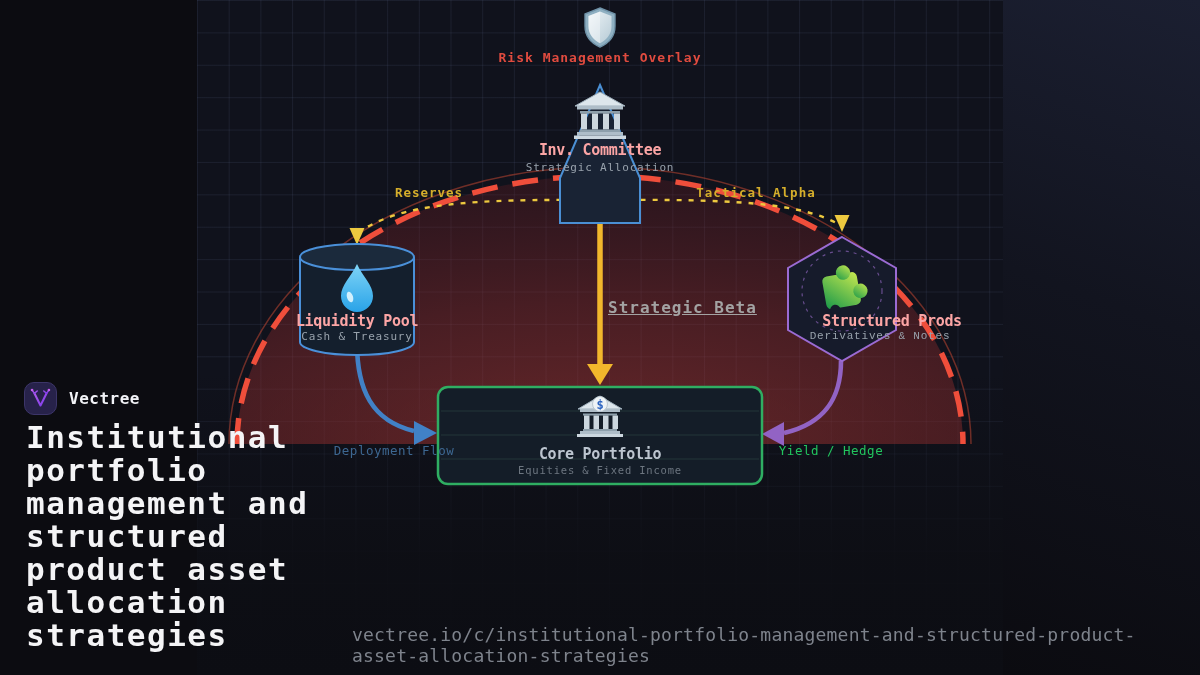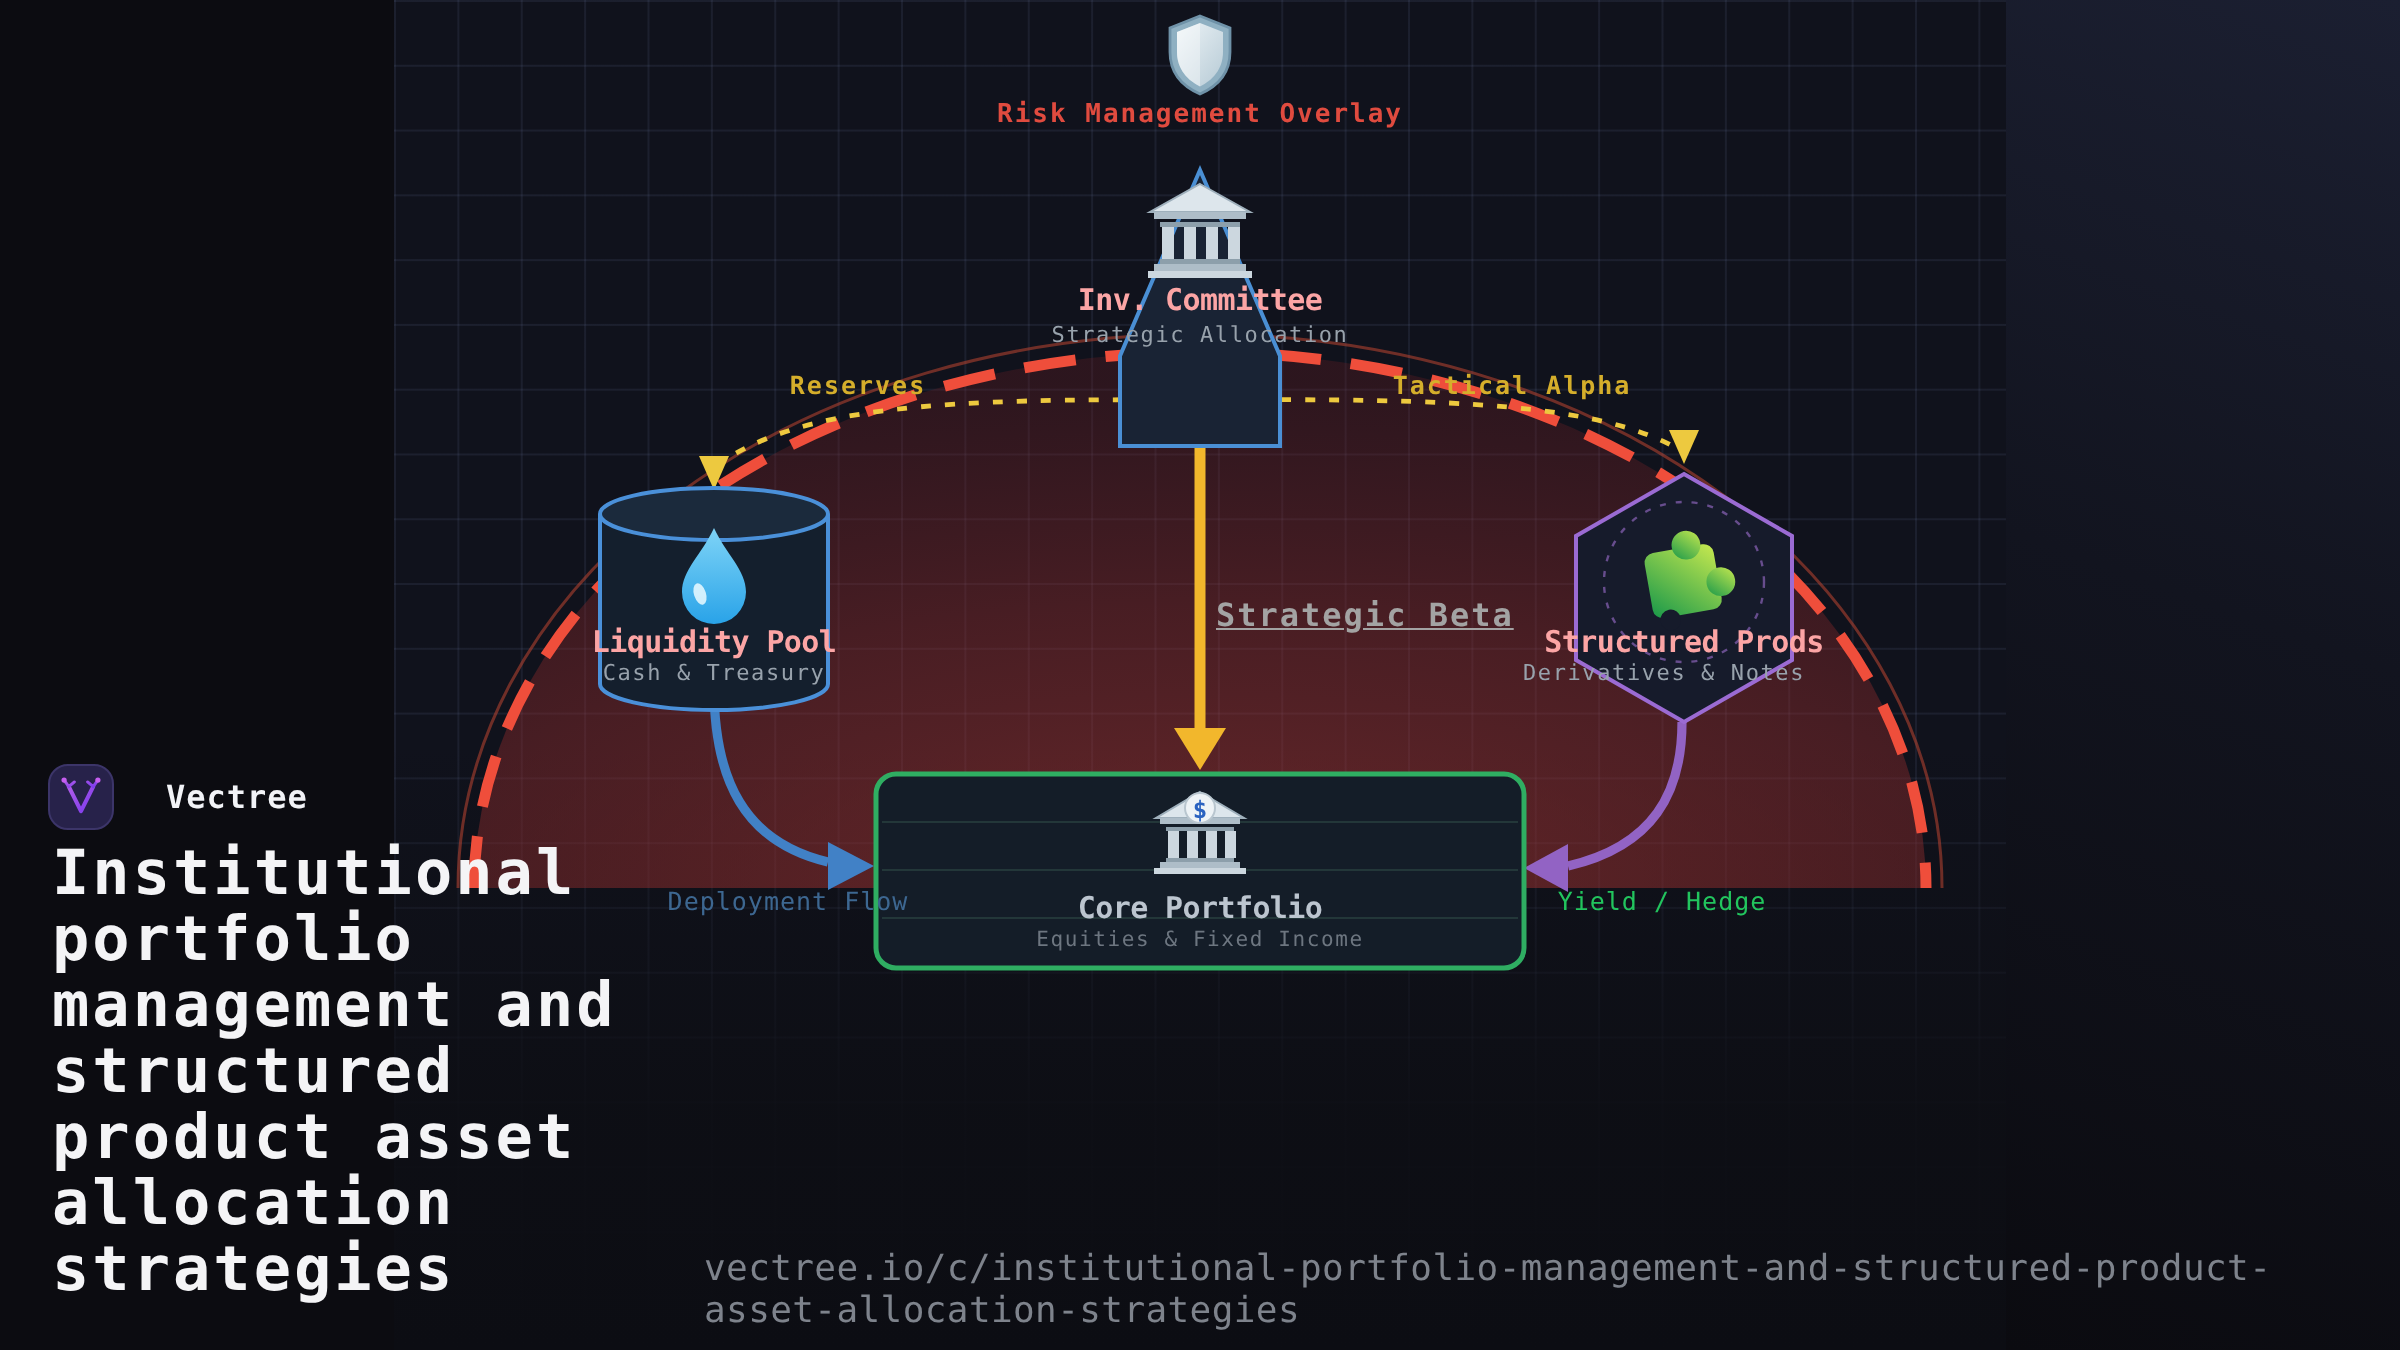--- a/index.html
+++ b/index.html
@@ -29,21 +29,21 @@
   .ctr{transform:translateX(-50%);}
   .overlay-lbl{font-size:13px;font-weight:bold;color:#e04b3f;letter-spacing:1px;}
   .gold-lbl{font-size:12.5px;font-weight:bold;color:#d5ae2b;letter-spacing:1px;}
   .beta-lbl{font-size:16px;font-weight:bold;color:#a3a3a3;letter-spacing:1px;text-decoration:underline;}
   .blue-lbl{font-size:12.5px;color:#3d6791;letter-spacing:.5px;}
   .purple-lbl{font-size:12.5px;color:#22c55e;letter-spacing:.5px;}
   .node-title{font-size:15px;font-weight:bold;color:#fca5a5;letter-spacing:-.3px;}
   .node-sub{font-size:11px;color:#98a2ac;letter-spacing:.8px;}
   .core-title{color:#bcc5cf;}
   .core-sub{color:#6d7680;}
-  .brand-row{position:absolute;left:24px;top:382px;display:flex;align-items:center;gap:26px;}
+  .brand-row{position:absolute;left:24px;top:382px;display:flex;align-items:center;gap:12px;}
   .logo-box{
     width:33px;height:33px;border-radius:10px;background:#27224a;
     border:1px solid #3c3569;box-sizing:border-box;
     display:flex;align-items:center;justify-content:center;
   }
   .brand-name{font-size:16px;font-weight:bold;color:#f2f3f7;letter-spacing:.5px;}
   .page-title{
     position:absolute;left:26px;top:421px;
     font-size:31px;font-weight:bold;color:#f4f4f6;
     line-height:33px;letter-spacing:1.5px;white-space:pre-line;
@@ -162,22 +162,22 @@
 <div class="lbl ctr node-title" style="left:600px;top:141px;">Inv. Committee</div>
 <div class="lbl ctr node-sub" style="left:600px;top:161px;">Strategic Allocation</div>
 
 <div class="lbl ctr gold-lbl" style="left:429px;top:185px;">Reserves</div>
 <div class="lbl ctr gold-lbl" style="left:756px;top:185px;">Tactical Alpha</div>
 <div class="lbl beta-lbl" style="left:608px;top:298px;">Strategic Beta</div>
 
 <div class="lbl ctr node-title" style="left:357px;top:312px;">Liquidity Pool</div>
 <div class="lbl ctr node-sub" style="left:357px;top:330px;">Cash &amp; Treasury</div>
 
-<div class="lbl ctr node-title" style="left:842px;top:312px;">Structured Prods</div>
-<div class="lbl ctr node-sub" style="left:832px;top:330px;">Derivatives &amp; Notes</div>
+<div class="lbl ctr node-title" style="left:892px;top:312px;">Structured Prods</div>
+<div class="lbl ctr node-sub" style="left:880px;top:330px;font-family:Liberation Mono, monospace;">Derivatives &amp; Notes</div>
 
 <div class="lbl ctr node-title core-title" style="left:600px;top:445px;">Core Portfolio</div>
 <div class="lbl ctr node-sub core-sub" style="left:600px;top:464px;font-size:10.5px;">Equities &amp; Fixed Income</div>
 
 <div class="lbl ctr blue-lbl" style="left:394px;top:443px;">Deployment Flow</div>
 <div class="lbl ctr purple-lbl" style="left:831px;top:443px;">Yield / Hedge</div>
 
 <div class="brand-row">
   <div class="logo-box">
     <svg width="33" height="33" viewBox="0 0 33 33">

